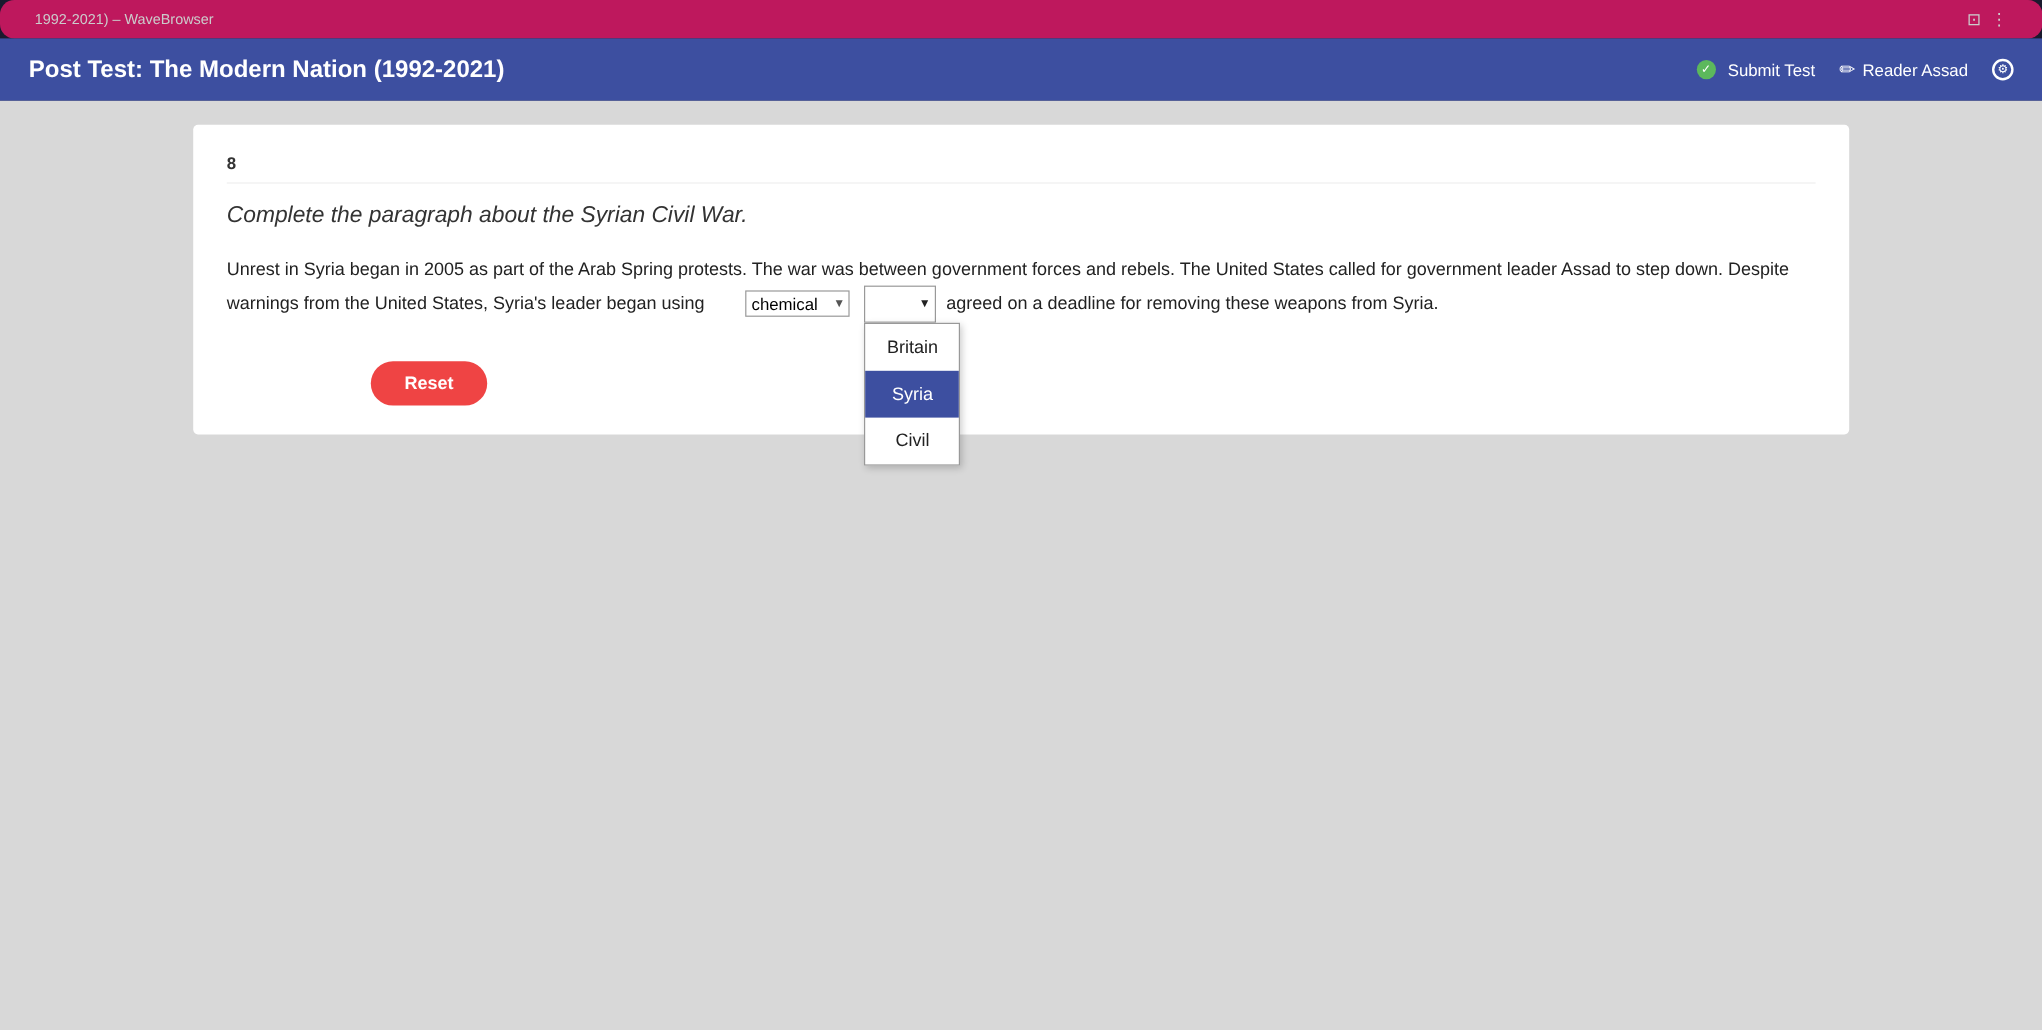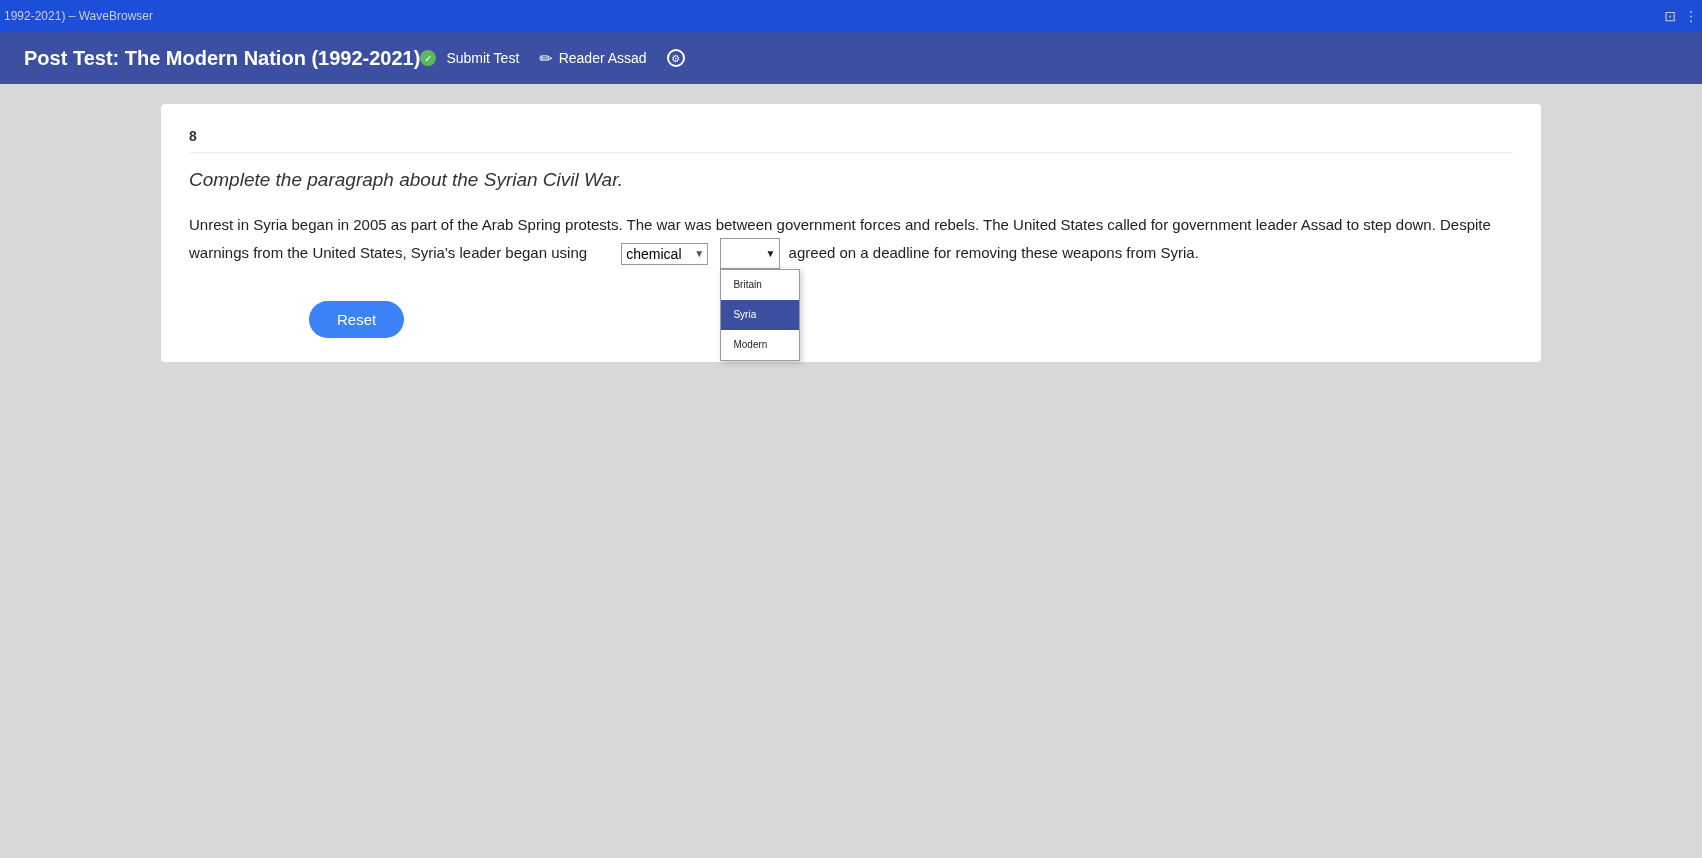--- a/index.html
+++ b/index.html
@@ -3,25 +3,26 @@
   <meta charset="utf-8">
   <style>
     * { box-sizing: border-box; margin: 0; padding: 0; }
     body {
       font-family: Arial, sans-serif;
       background: #1a1a2e;
       min-height: 858px;
     }
 
     .browser-bar {
-      background: #1d4ed8;
+      background: #be185d;
       height: 32px;
       display: flex;
       align-items: center;
-      padding: 0 4px;
+      padding: 0 29px;
+      border-radius: 12px;
     }
     .browser-title {
       color: #ccc;
       font-size: 12px;
     }
     .browser-icons {
       margin-left: auto;
       display: flex;
       gap: 8px;
     }
@@ -30,20 +31,21 @@
       font-size: 14px;
       cursor: pointer;
     }
 
     .header {
       background: #3d4fa0;
       padding: 0 24px;
       height: 52px;
       display: flex;
       align-items: center;
+      justify-content: space-between;
     }
     .header-title {
       color: white;
       font-size: 20px;
       font-weight: bold;
     }
     .header-actions {
       display: flex;
       align-items: center;
       gap: 20px;
@@ -155,45 +157,46 @@
       top: 100%;
       left: 0;
       background: white;
       border: 1px solid #999;
       min-width: 80px;
       z-index: 100;
       box-shadow: 2px 2px 6px rgba(0,0,0,0.2);
     }
     .dropdown-open .dropdown-item {
       padding: 6px 12px;
-      font-size: 10px;
+      font-size: 15px;
       cursor: pointer;
       color: #222;
+      text-align: center;
     }
     .dropdown-open .dropdown-item.selected {
       background: #3d4fa0;
       color: white;
     }
 
     .actions-row {
       display: flex;
       align-items: flex-start;
       gap: 20px;
       margin-top: 16px;
       padding-left: 120px;
     }
 
     .reset-button {
-      background: #3b82f6;
+      background: #ef4444;
       color: white;
       border: none;
       border-radius: 24px;
       padding: 10px 28px;
       font-size: 15px;
-      font-weight: normal;
+      font-weight: bold;
       cursor: pointer;
     }
 
     .submit-icon {
       display: inline-block;
       width: 16px;
       height: 16px;
       border-radius: 50%;
       background: #5cb85c;
       margin-right: 4px;
@@ -270,21 +273,21 @@
 
       
       <span class="second-dropdown-wrapper">
         <span class="second-dropdown-trigger">
           <span>&nbsp;&nbsp;&nbsp;&nbsp;&nbsp;</span>
           <span class="arrow">▼</span>
         </span>
         <div class="dropdown-open">
           <div class="dropdown-item">Britain</div>
           <div class="dropdown-item selected">Syria</div>
-          <div class="dropdown-item">Modern</div>
+          <div class="dropdown-item">Civil</div>
         </div>
       </span>
 
       <span>agreed on a deadline for removing these weapons from Syria.</span>
     </div>
 
     <div class="actions-row">
       <button class="reset-button">Reset</button>
     </div>
   </div>

